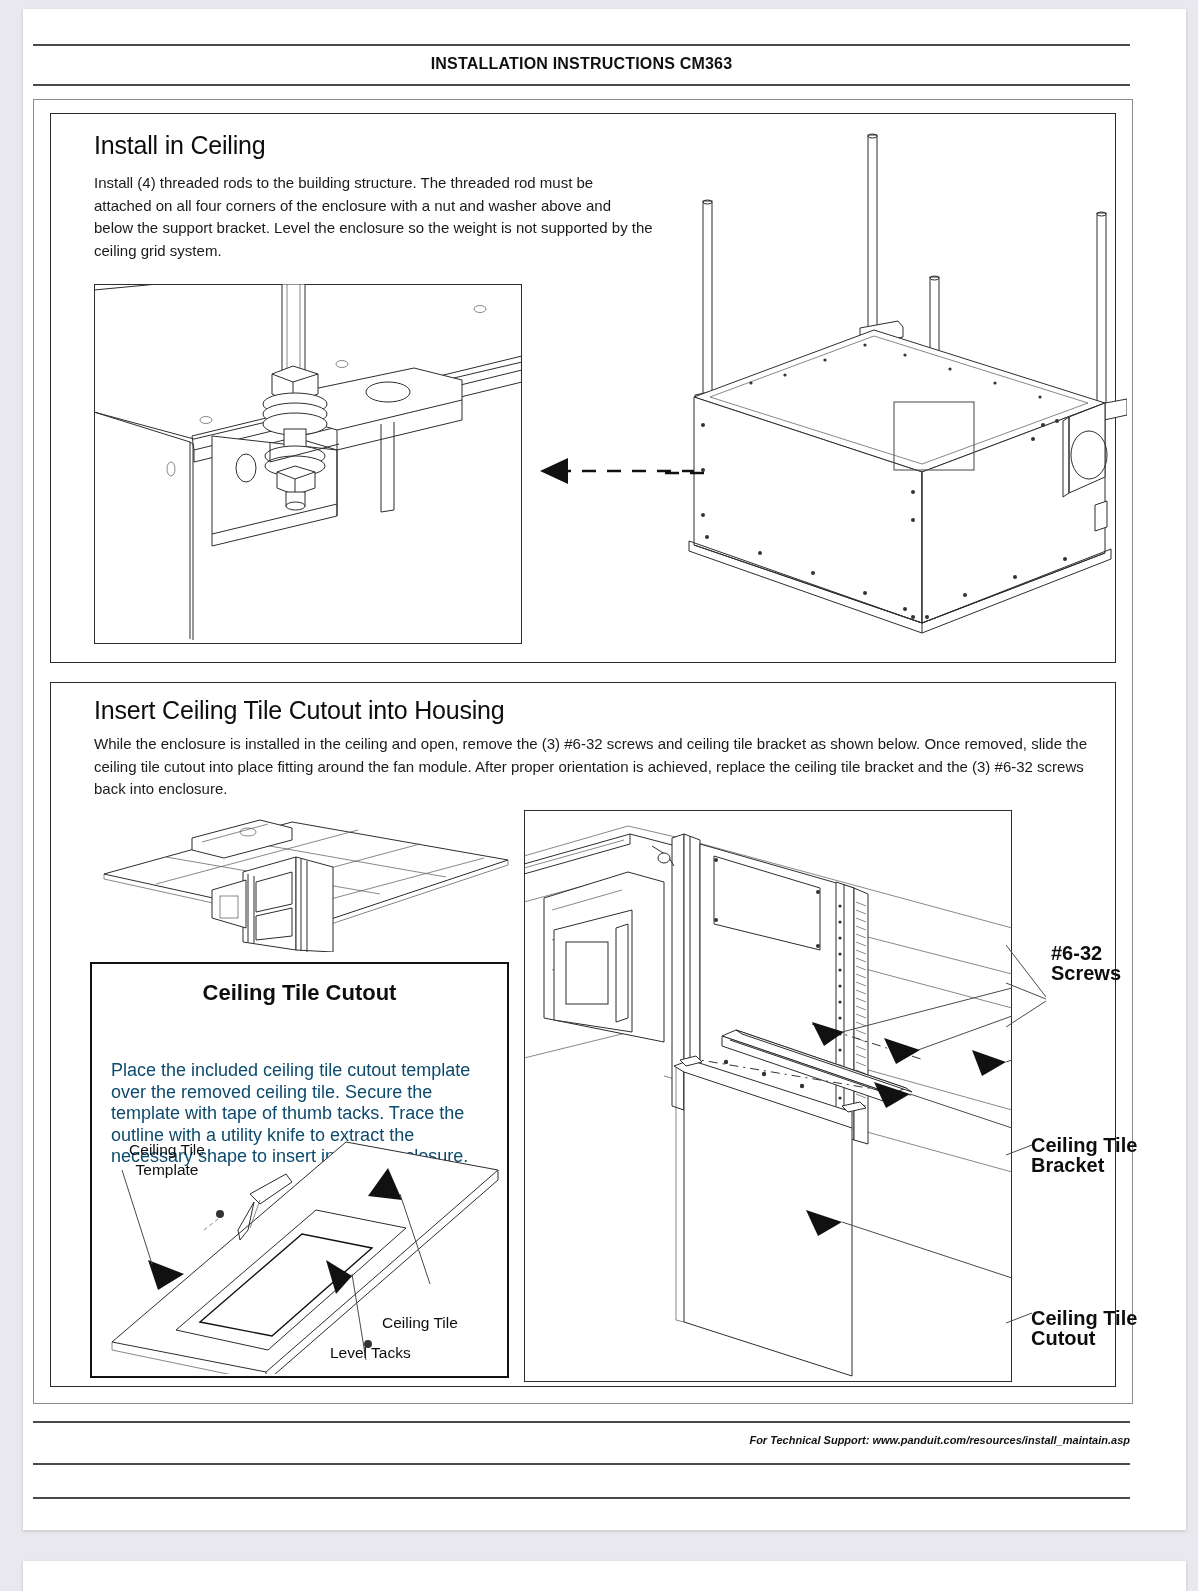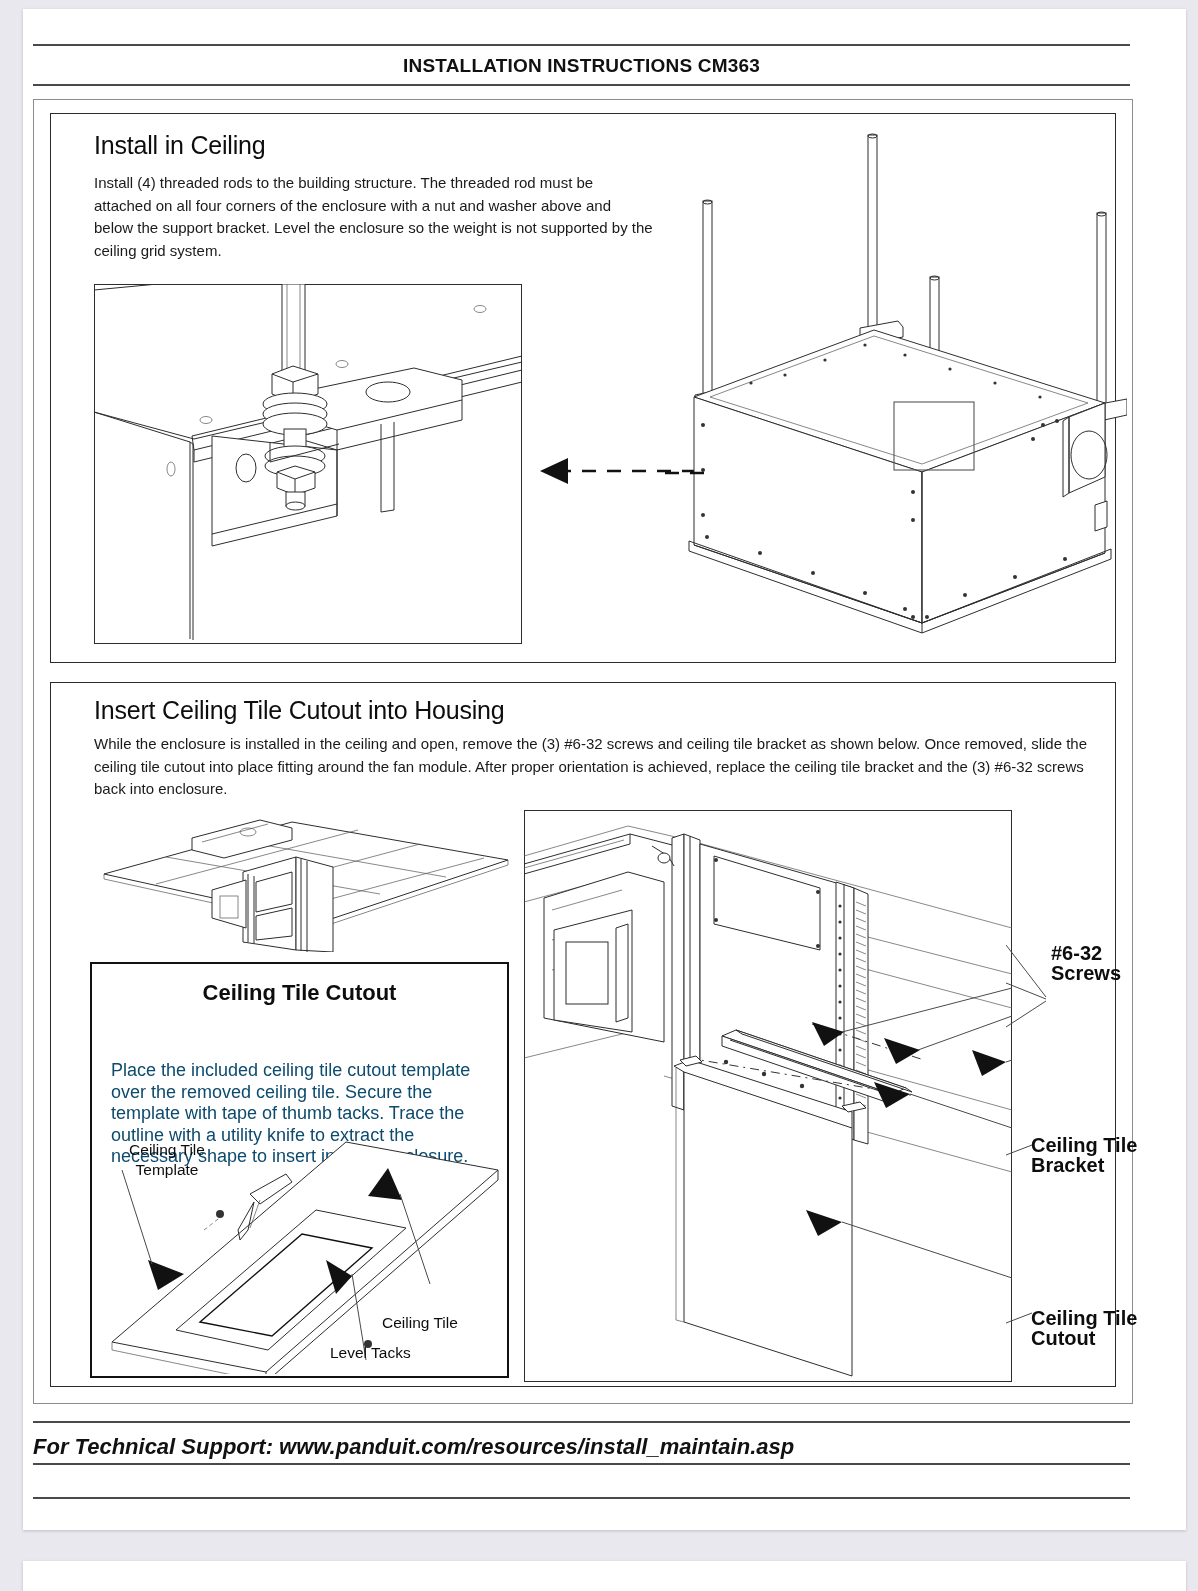--- a/index.html
+++ b/index.html
@@ -37,21 +37,21 @@
     position: absolute; left: 33px; width: 1097px;
     border-top: 2px solid #4a4a4a;
     height: 0;
   }
   .hdr-rule.top { top: 44px; }
   .hdr-rule.bot { top: 84px; }
   .hdr-title {
     position: absolute;
     left: 33px; top: 55px; width: 1097px;
     text-align: center;
-    font-size: 19px;
+    font-size: 16px;
     font-weight: bold;
     letter-spacing: .2px;
     color: #111;
   }
 
   
   .outer-frame {
     position: absolute;
     left: 33px; top: 99px;
     width: 1100px; height: 1305px;
@@ -119,22 +119,22 @@
   
   .ftr-rule {
     position: absolute; left: 33px; width: 1097px;
     border-top: 2px solid #4a4a4a; height: 0;
   }
   .ftr-rule.r1 { top: 1421px; }
   .ftr-rule.r2 { top: 1463px; }
   .ftr-rule.r3 { top: 1497px; }
   .ftr-support {
     position: absolute; left: 33px; top: 1434px; width: 1097px;
-    text-align: left;
-    font-size: 22px; font-weight: bold; font-style: italic;
+    text-align: right;
+    font-size: 11px; font-weight: bold; font-style: italic;
     color: #111;
   }
   .ftr-page {
     position: absolute; left: 33px; top: 1470px; width: 1097px;
     text-align: center;
     font-size: 15px; font-weight: bold;
     color: #111;
   }
 
   svg { display: block; }

